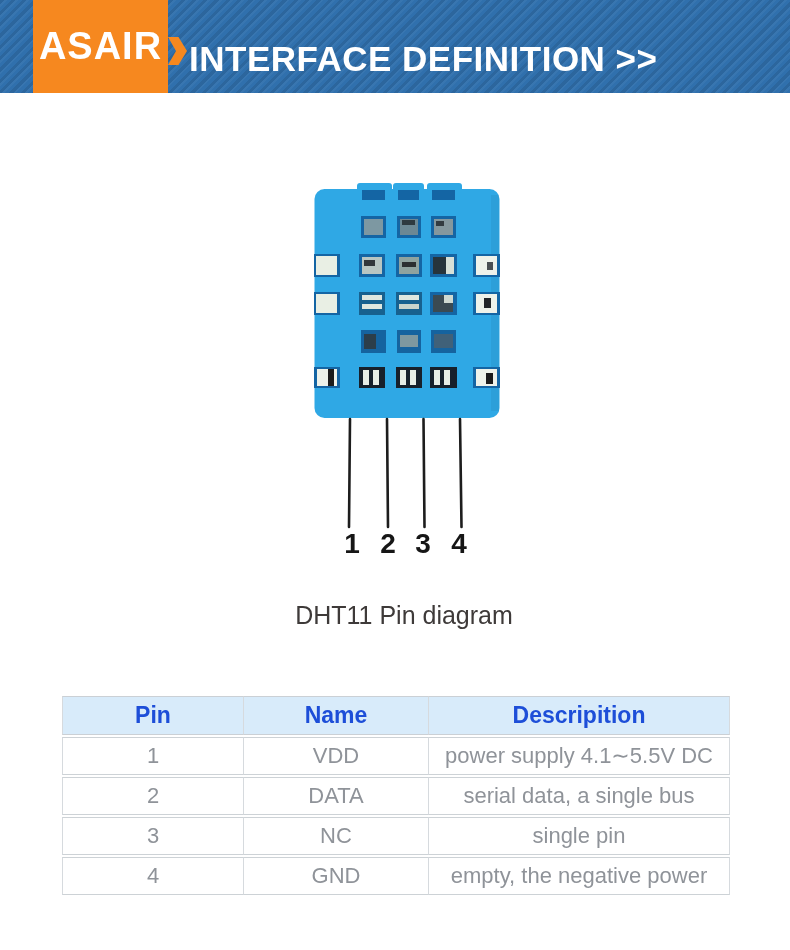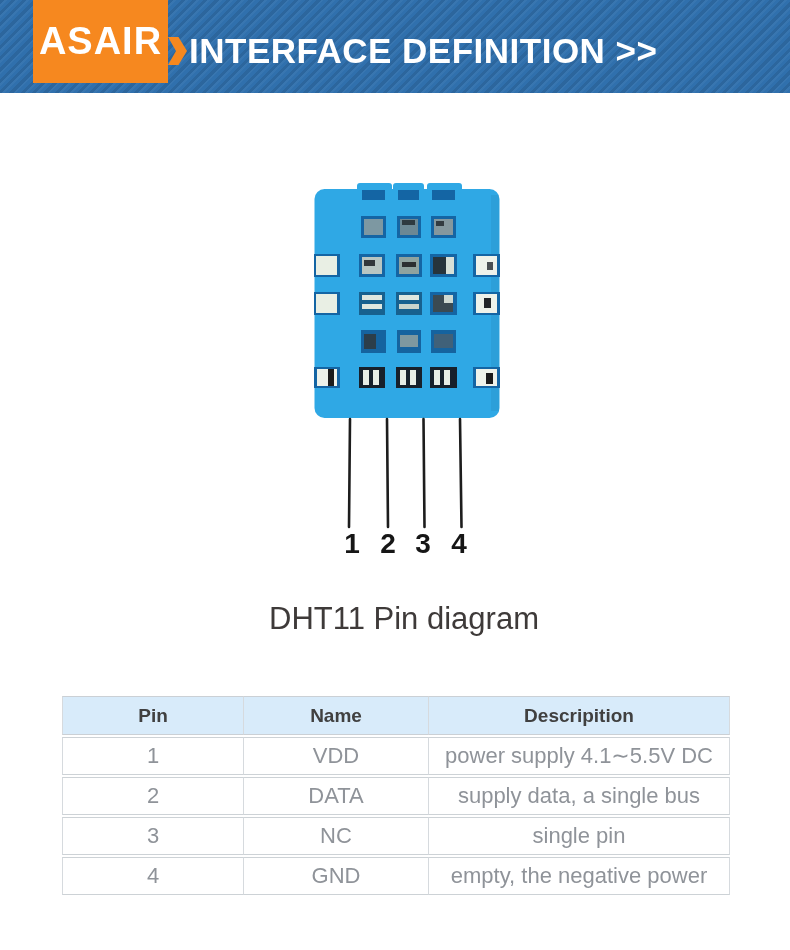--- a/index.html
+++ b/index.html
@@ -11,59 +11,59 @@
   
   .header {
     position:absolute; left:0; top:0; width:790px; height:93px;
     background-color:#3070ad;
     background-image:repeating-linear-gradient(135deg,
       rgba(0,0,0,0.09) 0px, rgba(0,0,0,0.09) 3px,
       rgba(255,255,255,0.04) 3px, rgba(255,255,255,0.04) 5px,
       transparent 5px, transparent 8px);
   }
   .brand {
-    position:absolute; left:33px; top:0; width:135px; height:83px;
+    position:absolute; left:33px; top:0; width:135px; height:93px;
     background:#f6881f; display:flex; align-items:center; justify-content:center;
     color:#ffffff; font-size:38px; font-weight:800; letter-spacing:1px;
   }
   .brand-chevron {
     position:absolute; left:168px; top:37px; width:19px; height:28px;
     background:#f6881f;
     -webkit-clip-path:polygon(0 0, 55% 0, 100% 50%, 55% 100%, 0 100%, 42% 50%);
     clip-path:polygon(0 0, 55% 0, 100% 50%, 55% 100%, 0 100%, 42% 50%);
   }
   .header-title {
-    position:absolute; left:189px; top:4px; height:93px; display:flex; align-items:center;
+    position:absolute; left:189px; top:12px; height:93px; display:flex; align-items:center;
     color:#ffffff; font-size:35px; font-weight:800; letter-spacing:0.5px; white-space:nowrap;
   }
 
   
   .sensor-svg { position:absolute; left:314px; top:183px; }
   .pin-num {
     position:absolute; top:528px; width:30px; text-align:center;
     font-size:28px; font-weight:700; color:#161616;
   }
   .pin-num.n1 { left:337px; }
   .pin-num.n2 { left:373px; }
   .pin-num.n3 { left:408px; }
   .pin-num.n4 { left:444px; }
 
   .caption {
     position:absolute; left:20px; top:601px; width:768px; text-align:center;
-    font-size:31px; color:#3e3a39;
+    font-size:25px; color:#3e3a39;
   }
 
   
   .pin-table {
     position:absolute; left:62px; top:694px; width:668px;
     border-collapse:separate; border-spacing:0 2px;
     font-size:22px; table-layout:fixed;
   }
   .pin-table th {
-    background:#d8ebfa; color:#404040; font-weight:bold; font-size:19px;
+    background:#d8ebfa; color:#1d4ed8; font-weight:bold; font-size:23px;
     height:35px; 
     border-top:1px solid #cbd0d5; border-bottom:1px solid #cbd0d5;
   }
   .pin-table td {
     background:#ffffff; color:#8f9399; height:34px; text-align:center;
     border-top:1px solid #cdd2d6; border-bottom:1px solid #cdd2d6;
     white-space:nowrap; overflow:hidden;
   }
   .pin-table th, .pin-table td { border-right:1px solid #d6dade; }
   .pin-table th:first-child, .pin-table td:first-child { border-left:1px solid #d6dade; }
@@ -196,21 +196,21 @@
     </thead>
     <tbody>
       <tr>
         <td>1</td>
         <td>VDD</td>
         <td>power supply 4.1∼5.5V DC</td>
       </tr>
       <tr>
         <td>2</td>
         <td>DATA</td>
-        <td>supply data, a single bus</td>
+        <td>serial data, a single bus</td>
       </tr>
       <tr>
         <td>3</td>
         <td>NC</td>
         <td>single pin</td>
       </tr>
       <tr>
         <td>4</td>
         <td>GND</td>
         <td>empty, the negative power</td>

